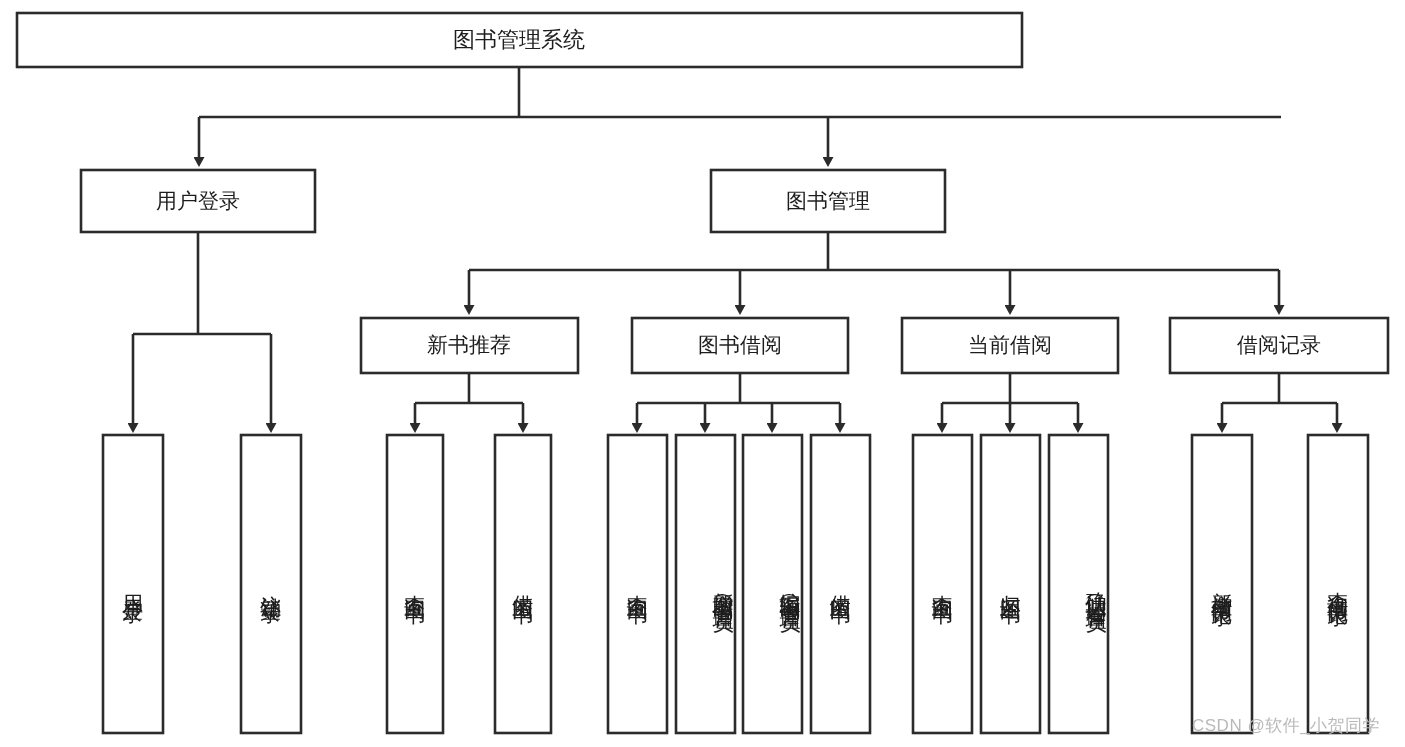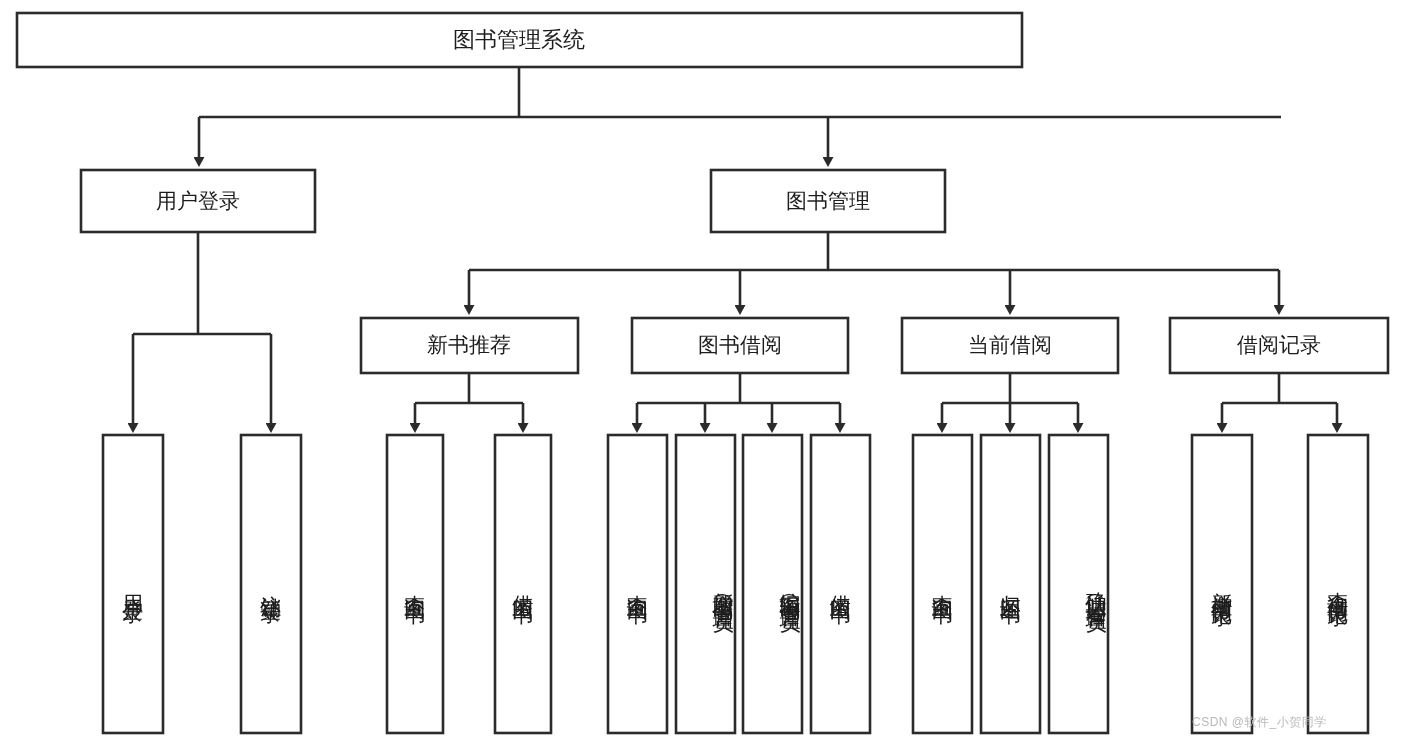--- a/index.html
+++ b/index.html
@@ -64,21 +64,21 @@
     text-align: center;
     display: flex;
     align-items: center;
     justify-content: center;
     pointer-events: none;
     user-select: none;
   }
   .watermark {
     position: absolute;
     font-family: "Liberation Sans", "DejaVu Sans", sans-serif;
-    font-size: 12px;
+    font-size: 17px;
     color: #b9b9b9;
     letter-spacing: 0.5px;
     white-space: nowrap;
   }
 </style>
 </head>
 <body>
 
 <div id="diagram-root">
 

